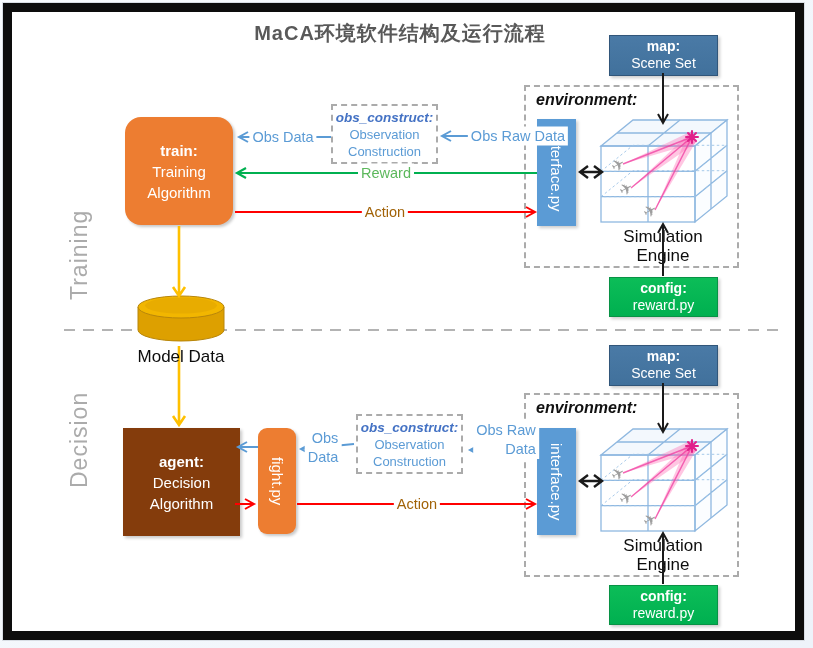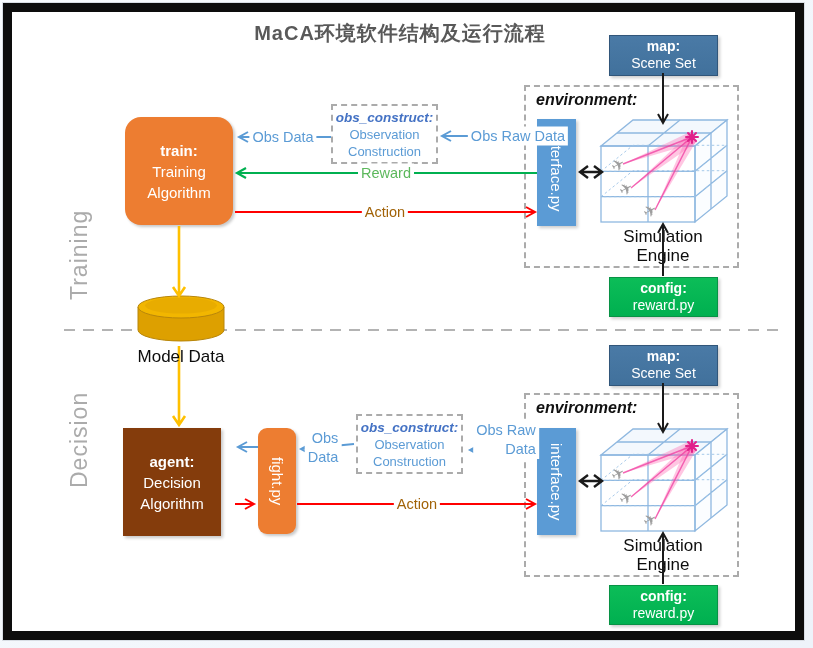--- a/index.html
+++ b/index.html
@@ -10,21 +10,21 @@
   .abs{position:absolute;}
   .title{left:160px;top:20px;width:480px;text-align:center;font-size:20px;font-weight:bold;color:#595959;letter-spacing:1px;}
   .vlabel{writing-mode:vertical-rl;transform:rotate(180deg);color:#ABABAB;font-size:23px;letter-spacing:1px;}
   .divider{left:64px;top:329px;width:719px;height:2px;
            background:repeating-linear-gradient(90deg,#b3b3b3 0 11px,transparent 11px 19px);}
   
   .box{color:#fff;text-align:center;box-shadow:2px 2px 3px rgba(0,0,0,0.22);}
   .box .bt{font-weight:bold;}
   .train{left:125px;top:117px;width:108px;height:108px;background:#ED7D31;border-radius:16px;
          display:flex;flex-direction:column;justify-content:center;font-size:15px;line-height:21px;}
-  .agent{left:123px;top:428px;width:98px;height:108px;background:#843C0C;
+  .agent{left:123px;top:428px;width:117px;height:108px;background:#843C0C;
          display:flex;flex-direction:column;justify-content:center;font-size:15px;line-height:21px;}
   .fight{left:258px;top:428px;width:38px;height:106px;background:#ED7D31;border-radius:9px;
          display:flex;align-items:center;justify-content:center;font-size:15px;}
   .vtext{writing-mode:vertical-rl;text-orientation:mixed;}
   .obsc{width:103px;height:53px;border:2px dashed #ABABAB;background:#fff;text-align:center;
         font-size:13px;line-height:17px;padding-top:3px;}
   .obsc .bt{color:#4472C4;font-weight:bold;font-style:italic;font-size:13.5px;}
   .obsc .bl{color:#5B9BD5;}
   .envbox{border:2px dashed #ABABAB;background:transparent;}
   .envtitle{font-weight:bold;font-style:italic;font-size:16px;color:#111;padding:4px 0 0 10px;}

